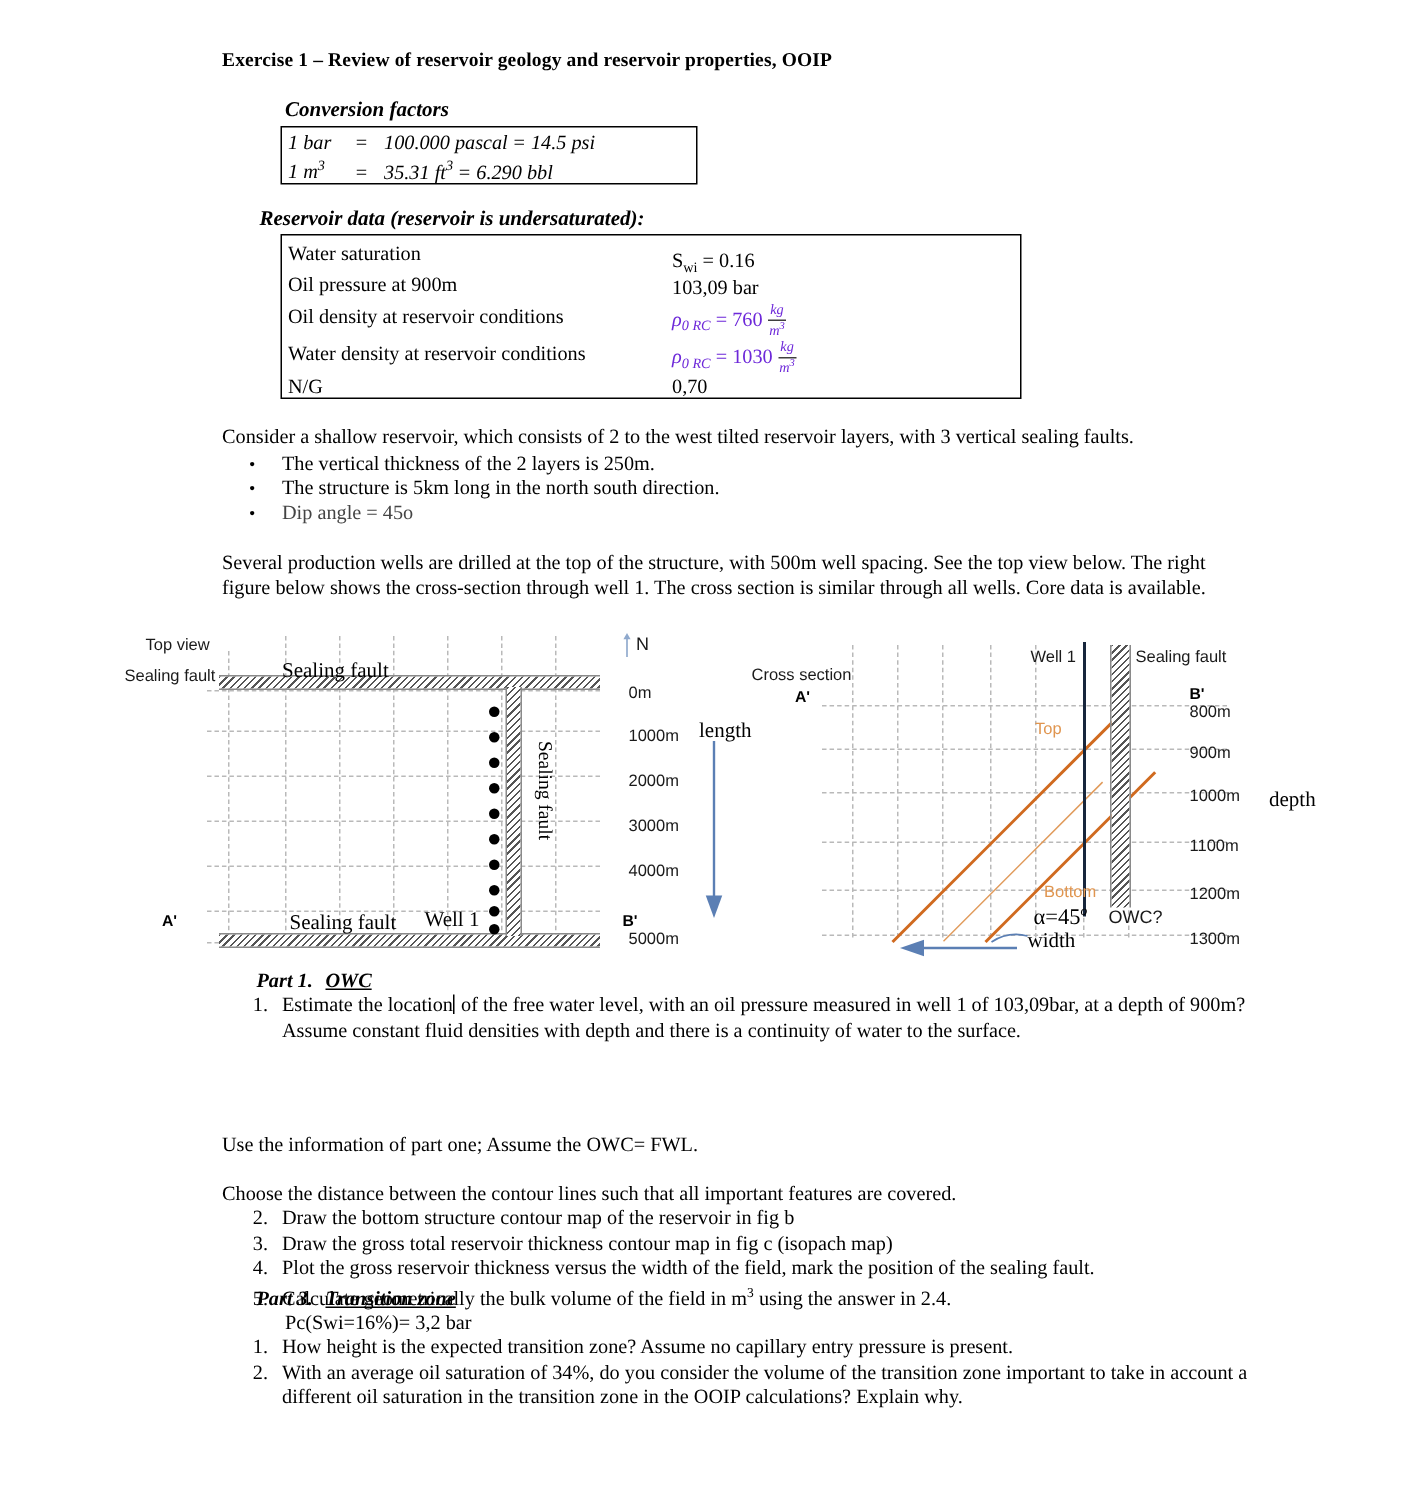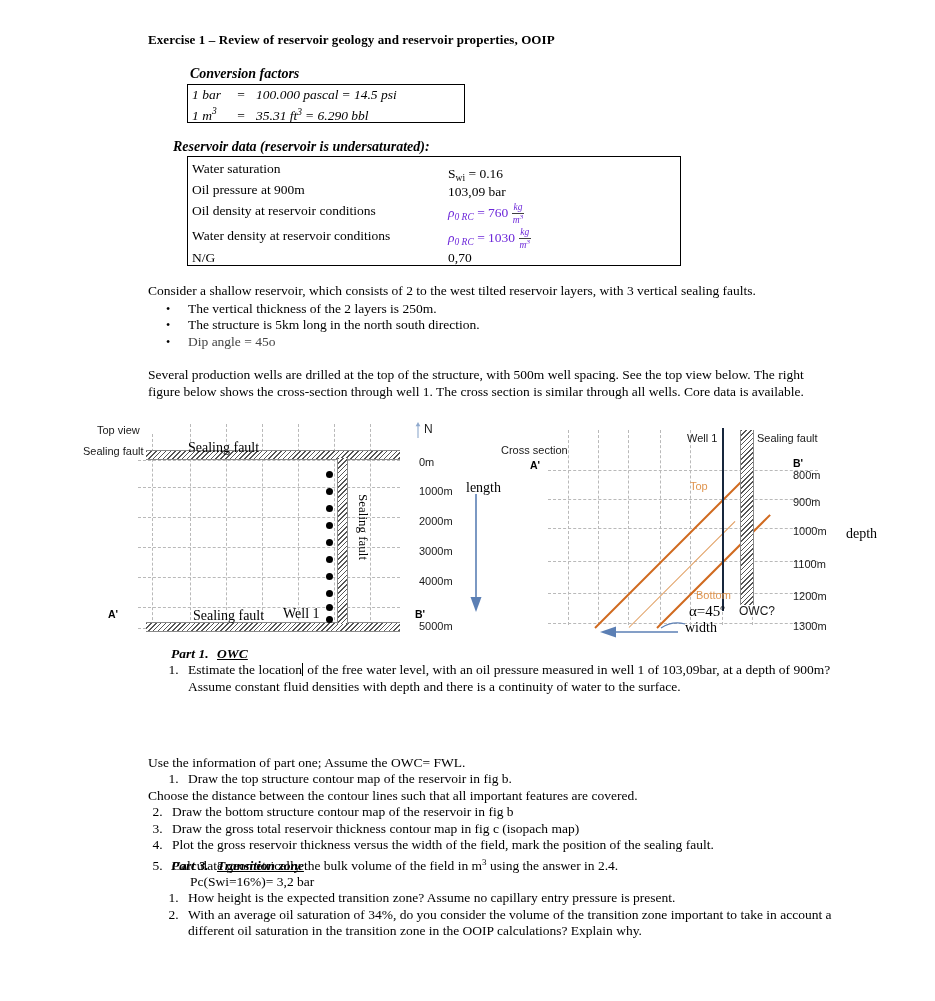--- a/index.html
+++ b/index.html
@@ -405,25 +405,22 @@
   </div>
 
   <div class="part-head" style="left:150px; top:646px;">
     <span class="pnum">Part 1.</span><span>OWC</span>
   </div>
   <ol class="numlist wrapbox" style="left:148px; top:662px;">
     <li><span>Estimate the location<span class="caret"></span> of the free water level, with an oil pressure measured in well 1 of 103,09bar, at a depth of 900m? Assume constant fluid densities with depth and there is a continuity of water to the surface.</span></li>
   </ol>
 
   <div class="plain-line" style="left:148px; top:755px;">Use the information of part one; Assume the OWC= FWL.</div>
-  <ol class="numlist wrapbox" style="left:148px; top:771px;">
-    <li><span>Draw the top structure contour map of the reservoir in fig b.</span></li>
-  </ol>
   <div class="plain-line" style="left:148px; top:788px;">Choose the distance between the contour lines such that all important features are covered.</div>
-  <ol class="numlist wrapbox" start="2" style="left:132px; top:804px;">
+  <ol class="numlist wrapbox" start="2" style="left:148px; top:804px;">
     <li><span>Draw the bottom structure contour map of the reservoir in fig b</span></li>
     <li><span>Draw the gross total reservoir thickness contour map in fig c (isopach map)</span></li>
     <li><span>Plot the gross reservoir thickness versus the width of the field, mark the position of the sealing fault.</span></li>
     <li><span>Calculate geometrically the bulk volume of the field in m<sup class="tiny">3</sup> using the answer in 2.4.</span></li>
   </ol>
 
   <div class="part-head" style="left:150px; top:858px;">
     <span class="pnum">Part 3.</span><span>Transition zone</span>
   </div>
   <div class="plain-line" style="left:190px; top:874px;">Pc(Swi=16%)= 3,2 bar</div>

